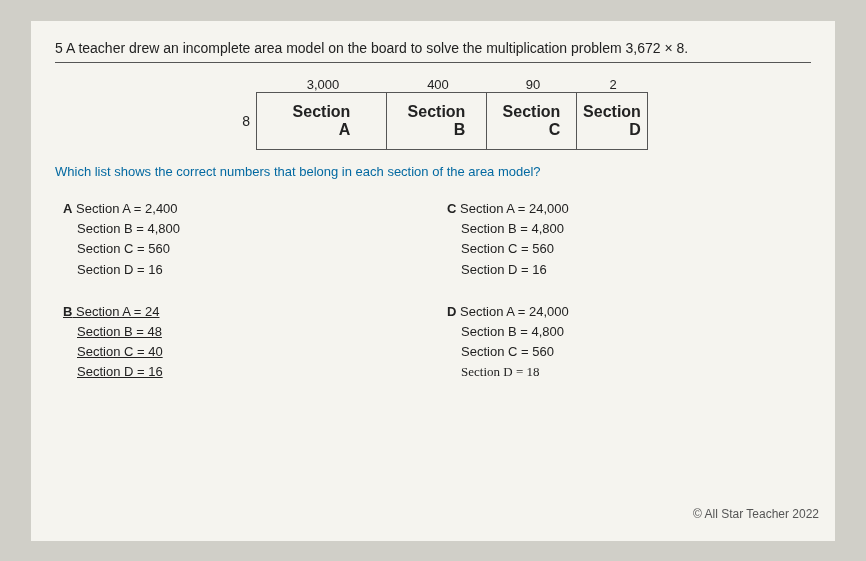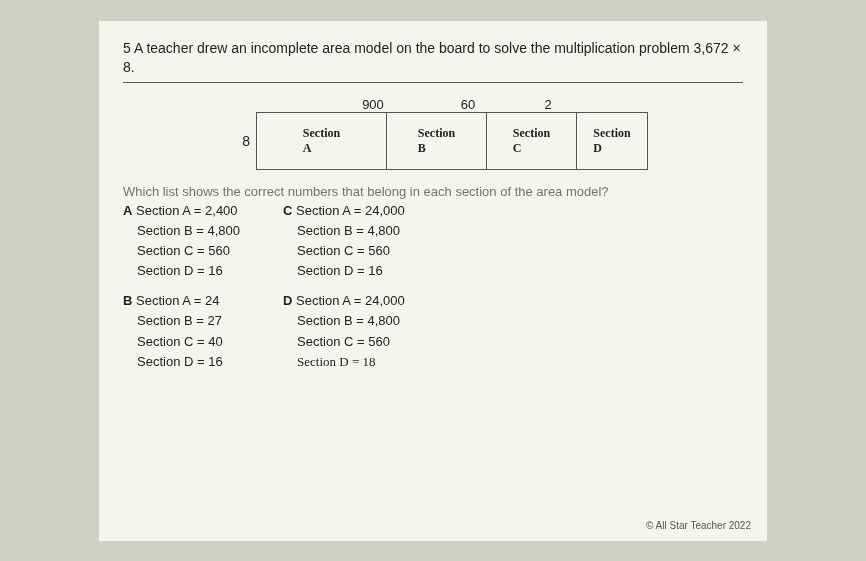--- a/index.html
+++ b/index.html
@@ -8,21 +8,21 @@
       width: 866px;
       height: 561px;
       background: #d0cfc8;
       display: flex;
       align-items: center;
       justify-content: center;
       font-family: Arial, sans-serif;
     }
 
     .page {
-      width: 668px;
+      width: 804px;
       min-height: 520px;
       background: #f5f4ef;
       padding: 18px 24px 18px 24px;
       position: relative;
     }
 
     .question-header {
       font-size: 14px;
       color: #222;
       margin-bottom: 14px;
@@ -71,98 +71,99 @@
       display: flex;
       border: 1.5px solid #555;
     }
 
     .section-cell {
       display: flex;
       flex-direction: column;
       align-items: center;
       justify-content: center;
       border-right: 1.5px solid #555;
-      text-align: left;
-      font-size: 12px;
+      text-align: right;
+      font-size: 16px;
       font-weight: bold;
       color: #222;
       padding: 8px 4px;
-      font-family: Liberation Serif, serif;
     }
 
     .section-cell:last-child {
       border-right: none;
     }
 
     .question-text {
       font-size: 13px;
-      color: #737373;
-      margin-bottom: 2px;
+      color: #0369a1;
+      margin-bottom: 20px;
       margin-top: 4px;
     }
 
     .answers-grid {
       display: grid;
-      grid-template-columns: 1fr 1fr 1fr 1fr;
+      grid-template-columns: 1fr 1fr;
       grid-template-rows: auto auto;
-      gap: 10px 20px;
+      gap: 22px 20px;
+      margin-left: 8px;
     }
 
     .answer-block {
       font-size: 13px;
       color: #222;
       line-height: 1.55;
     }
 
     .answer-block .answer-label {
       font-weight: bold;
     }
 
     .footer {
       position: absolute;
-      bottom: 10px;
+      bottom: 20px;
       right: 16px;
-      font-size: 10px;
+      font-size: 12px;
       color: #555;
       text-align: right;
     }
   </style>
 </head>
 <body>
 
 <div class="page">
 
   <div class="question-header">
     <span>5</span>
     <span> </span>
     <span>A teacher drew an incomplete area model on the board to solve the multiplication problem 3,672 × 8.</span>
   </div>
 
   <div class="area-model-container">
 
     <div class="top-labels" id="col-labels-row">
-        <div class="top-label" style="width: 100px;">900</div>
-        <div class="top-label" style="width: 90px;">60</div>
+    <div class="top-label" style="width: 130px;">3,000</div>
+        <div class="top-label" style="width: 100px;">400</div>
+        <div class="top-label" style="width: 90px;">90</div>
         <div class="top-label" style="width: 70px;">2</div>
       </div>
 
     <div class="model-row">
       <div class="row-label">8</div>
       <div class="section-grid" id="section-grid">
       <div class="section-cell" style="width: 130px; height: 56px;">Section<br>A</div>
           <div class="section-cell" style="width: 100px; height: 56px;">Section<br>B</div>
           <div class="section-cell" style="width: 90px; height: 56px;">Section<br>C</div>
           <div class="section-cell" style="width: 70px; height: 56px;">Section<br>D</div>
         </div>
     </div>
   </div>
 
   <div class="question-text">Which list shows the correct numbers that belong in each section of the area model?</div>
 
   <div class="answers-grid" id="answers-grid">
   <div class="answer-block" style="grid-area: 1 / 1;"><span class="answer-label">A</span> <span>Section A = 2,400</span><br><span style="padding-left: 14px;">Section B = 4,800</span><br><span style="padding-left: 14px;">Section C = 560</span><br><span style="padding-left: 14px;">Section D = 16</span><br></div>
       <div class="answer-block" style="grid-area: 1 / 2;"><span class="answer-label">C</span> <span>Section A = 24,000</span><br><span style="padding-left: 14px;">Section B = 4,800</span><br><span style="padding-left: 14px;">Section C = 560</span><br><span style="padding-left: 14px;">Section D = 16</span><br></div>
-      <div class="answer-block" style="grid-area: 2 / 1;"><span class="answer-label">B</span> <span>Section A = 24</span><br><span style="padding-left: 14px;">Section B = 27</span><br><span style="padding-left: 14px;">Section C = 40</span><br><span style="padding-left: 14px;">Section D = 16</span><br></div>
+      <div class="answer-block" style="grid-area: 2 / 1; text-decoration: underline;"><span class="answer-label">B</span> <span>Section A = 24</span><br><span style="padding-left: 14px;">Section B = 48</span><br><span style="padding-left: 14px;">Section C = 40</span><br><span style="padding-left: 14px;">Section D = 16</span><br></div>
       <div class="answer-block" style="grid-area: 2 / 2;"><span class="answer-label">D</span> <span>Section A = 24,000</span><br><span style="padding-left: 14px;">Section B = 4,800</span><br><span style="padding-left: 14px;">Section C = 560</span><br><span style="padding-left: 14px; font-family: Liberation Serif, serif;">Section D = 18</span><br></div>
     </div>
 
   <div class="footer">© All Star Teacher 2022</div>
 </div>
 
 </body></html>

